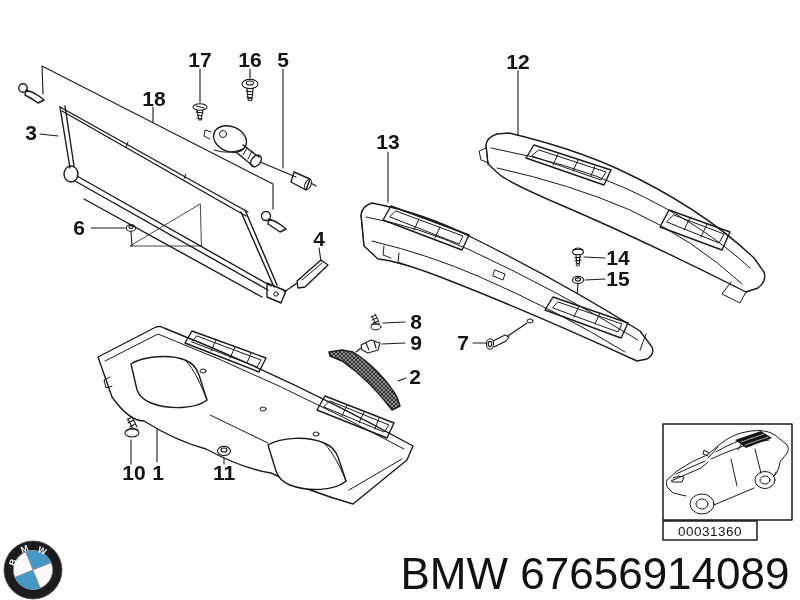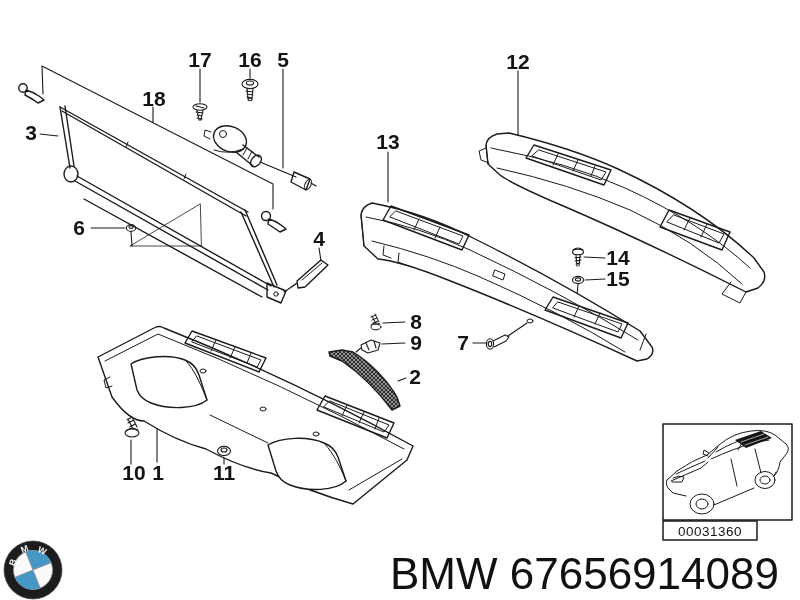--- a/index.html
+++ b/index.html
@@ -1,19 +1,19 @@
 <!DOCTYPE html>
 <html><head>
 <meta charset="utf-8">
 <style>
   html,body{margin:0;padding:0;background:#fff;}
   .page{position:relative;width:800px;height:600px;background:#fff;overflow:hidden;
         font-family:"Liberation Sans",sans-serif;}
   .diagram-svg{position:absolute;left:0;top:0;}
-  .footer{position:absolute;left:390px;top:549px;width:410px;text-align:left;
+  .footer{position:absolute;left:390px;top:549px;width:410px;text-align:center;
           font-family:"Liberation Sans",sans-serif;font-size:44px;font-weight:400;
           color:#111;white-space:nowrap;letter-spacing:0;}
 </style>
 </head>
 <body>
 
 <div class="page">
 
 <svg class="diagram-svg" width="800" height="600" viewBox="0 0 800 600" xmlns="http://www.w3.org/2000/svg">
   <defs>

